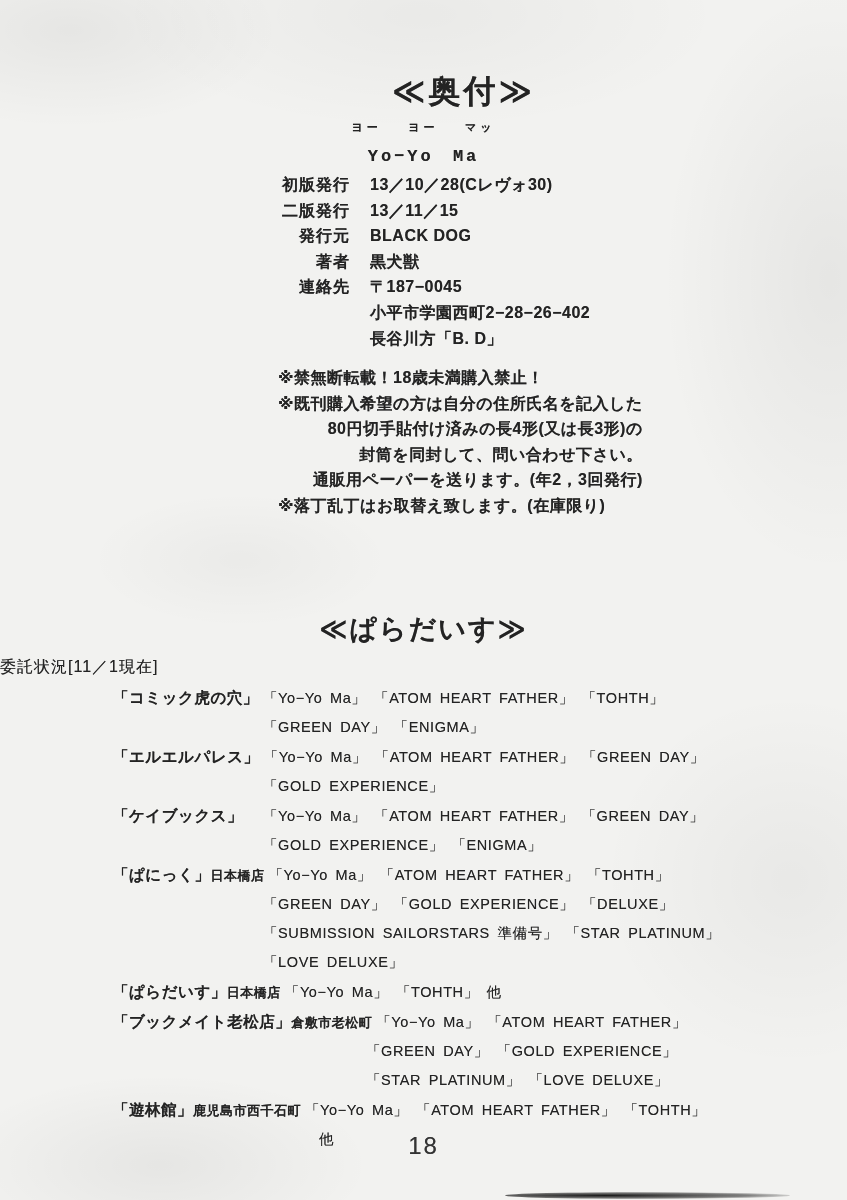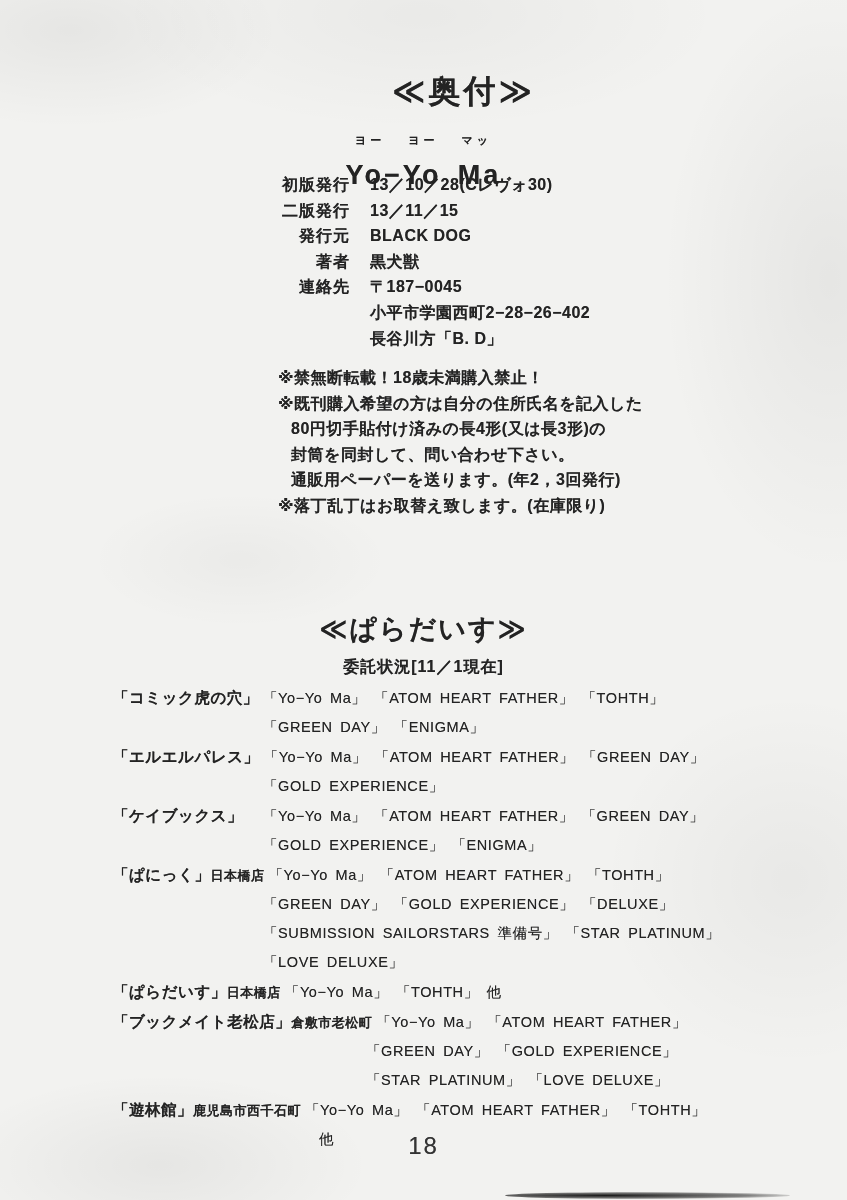--- a/index.html
+++ b/index.html
@@ -12,35 +12,35 @@
       radial-gradient(ellipse 240px 420px at 830px 280px, rgba(0,0,0,0.05), transparent 70%),
       radial-gradient(ellipse 260px 260px at 790px 880px, rgba(0,0,0,0.04), transparent 72%),
       radial-gradient(ellipse 300px 130px at 160px 1165px, rgba(0,0,0,0.05), transparent 70%),
       radial-gradient(ellipse 200px 90px at 240px 560px, rgba(0,0,0,0.03), transparent 75%),
       #f2f2f0;
   }
   .soft{text-shadow:0 0 0.6px rgba(45,45,45,0.55);}
   
   .colophon-title{position:absolute;top:70px;left:8px;width:100%;text-align:center;
     font-size:32px;font-weight:bold;letter-spacing:3px;padding-left:32px;}
-  .work-title-block{position:absolute;top:133px;left:0;width:100%;text-align:center;}
+  .work-title-block{position:absolute;top:120px;left:0;width:100%;text-align:center;font-family:Liberation Mono, monospace;}
   .furigana{display:block;font-size:11px;font-weight:bold;letter-spacing:4px;word-spacing:16px;margin-bottom:1px;}
-  .romaji{display:block;font-size:27px;font-weight:bold;letter-spacing:3px;word-spacing:6px;margin-top:12px;}
+  .romaji{display:block;font-size:17px;font-weight:bold;letter-spacing:3px;word-spacing:6px;margin-top:12px;}
   .pub-table{position:absolute;top:172px;left:282px;font-size:16px;line-height:25.6px;}
   .pub-row{display:flex;}
   .pub-label{display:inline-block;width:68px;text-align:right;letter-spacing:1px;font-weight:bold;}
   .pub-value{margin-left:20px;letter-spacing:0.5px;font-weight:bold;white-space:pre;}
   .notes{position:absolute;top:365px;left:278px;font-size:16px;line-height:25.5px;font-weight:bold;}
   .note-line{letter-spacing:0.5px;}
-  .note-line.ind-1{padding-left:13px;}
+  .note-line.ind-1{padding-left:13px;text-align:right;}
   
   .consignment-title{position:absolute;top:611px;left:0;width:100%;text-align:center;
     font-size:27px;font-weight:bold;letter-spacing:2px;}
-  .consignment-status{position:absolute;top:657px;left:0;width:100%;text-align:center;
-    font-size:16px;font-weight:bold;letter-spacing:1px;}
+  .consignment-status{position:absolute;top:657px;left:0;width:100%;
+    font-size:16px;font-weight:normal;letter-spacing:1px;}
   .stores{position:absolute;top:683px;left:113px;width:640px;font-size:14.5px;line-height:29px;}
   .store-line{white-space:nowrap;}
   .name-block{display:inline-block;min-width:146px;margin-right:4px;}
   .store-name{font-weight:bold;font-size:15.5px;letter-spacing:0.5px;}
   .store-location{font-weight:bold;font-size:13px;letter-spacing:0.5px;}
   .titles{letter-spacing:0.6px;word-spacing:3px;font-weight:500;}
   .cont-col{margin-left:150px;}
   .cont-deep{margin-left:253px;}
   .cont-mid{margin-left:206px;}
   

